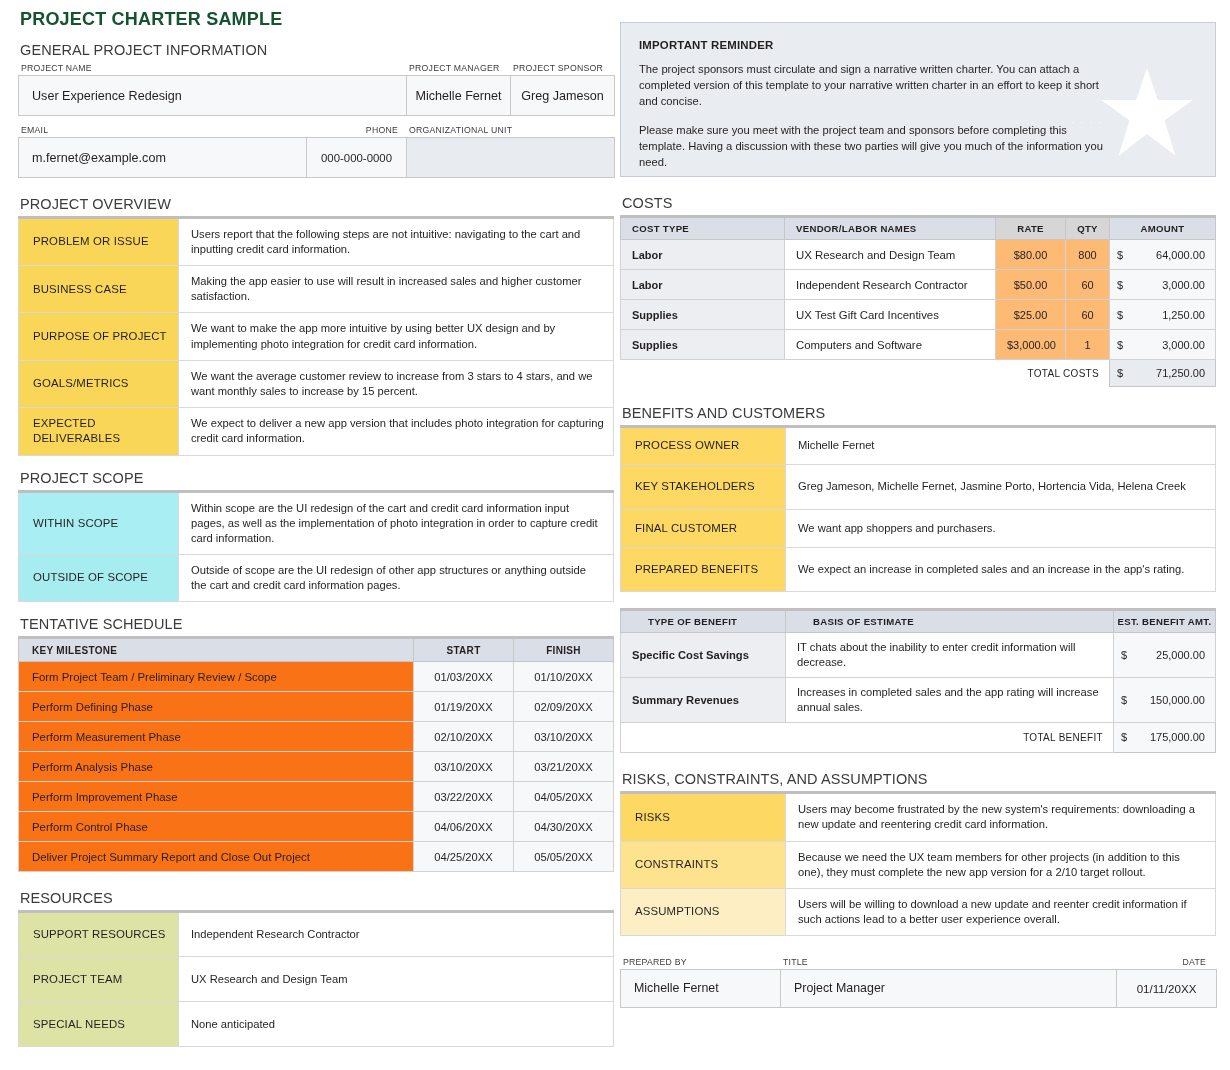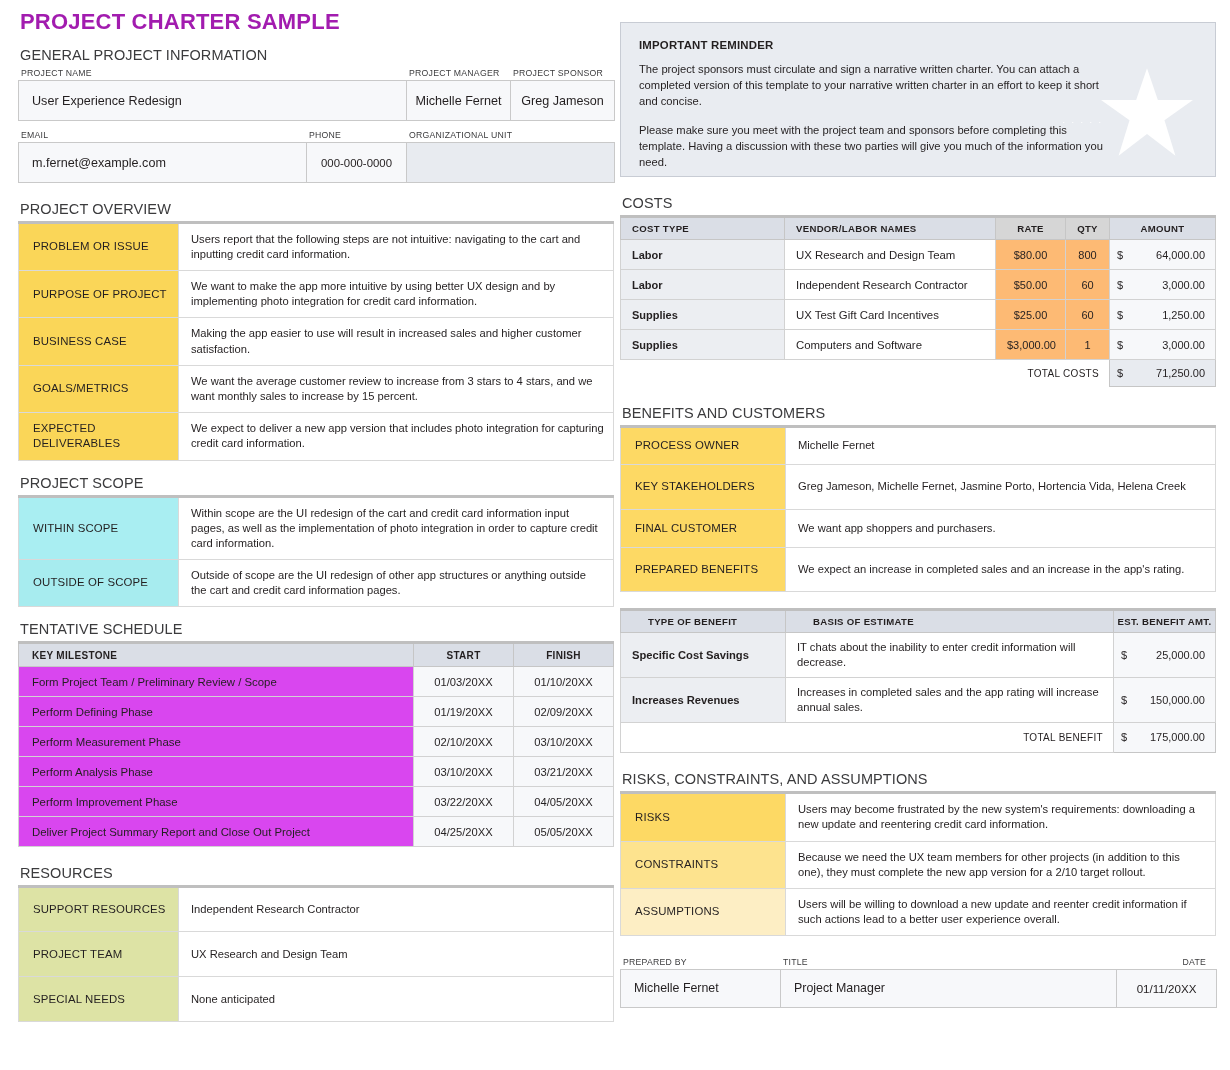--- a/index.html
+++ b/index.html
@@ -11,22 +11,22 @@
     overflow: hidden;
   }
   .page { position: relative; width: 1230px; height: 1070px; }
 
   
   .col-left  { position: absolute; left: 18px;  top: 0;  width: 596px; }
   .col-right { position: absolute; left: 620px; top: 0;  width: 596px; }
 
   
   .doc-title {
-    font-size: 22px; font-weight: bold; letter-spacing: .2px;
-    color: #a21caf; padding: 9px 0 10px 2px;
+    font-size: 18px; font-weight: bold; letter-spacing: .2px;
+    color: #14532d; padding: 9px 0 10px 2px;
   }
   .sec-title {
     font-size: 14.5px; color: #3b3b3d; letter-spacing: .1px;
     padding: 2px 0 4px 2px;
   }
   .mini-label {
     font-size: 8.7px; color: #3b3b3d; letter-spacing: .25px;
     padding: 1px 0 2px 3px; white-space: nowrap;
   }
 
@@ -70,21 +70,21 @@
   
   .sched { border-top: 3px solid #bfbfbf; }
   .sched th {
     background: #dadee6; border: 1px solid #c6c6c6;
     font-size: 10px; font-weight: bold; letter-spacing: .3px;
     height: 24px; text-align: center;
   }
   .sched th.left { text-align: left; padding-left: 13px; }
   .sched td {
     border: 1px solid #d2d2d2; height: 30px;
-    font-size: 11.4px; padding: 0 13px; background: #d946ef;
+    font-size: 11.4px; padding: 0 13px; background: #f97316;
   }
   .sched td.d { text-align: center; background: #f7f8fa; font-size: 11.2px; }
 
   
   .costs { border-top: 3px solid #bfbfbf; }
   .costs th {
     border: 1px solid #c6c6c6; font-size: 9.6px; font-weight: bold;
     letter-spacing: .3px; height: 23px; background: #dadee6; text-align: left;
     padding-left: 11px;
   }
@@ -187,21 +187,21 @@
         <td class="c">Michelle Fernet</td>
         <td class="c">Greg Jameson</td>
       </tr>
     </tbody>
       </table>
 
     <div class="spacer8"></div>
 
     <div class="hdrrow">
       <div class="mini-label" style="width:288px">EMAIL</div>
-      <div class="mini-label" style="width:100px;text-align:left;padding-right:8px">PHONE</div>
+      <div class="mini-label" style="width:100px;text-align:right;padding-right:8px">PHONE</div>
       <div class="mini-label" style="width:208px">ORGANIZATIONAL UNIT</div>
     </div>
     <table class="gi">
       <colgroup>
           <col style="width:288px">
           <col style="width:100px">
           <col style="width:208px">
         </colgroup>
       <tbody>
           <tr>
@@ -219,26 +219,26 @@
       <colgroup>
           <col style="width:160px">
           <col>
         </colgroup>
       <tbody>
           <tr>
         <td class="lab y">PROBLEM OR ISSUE</td>
         <td class="val">Users report that the following steps are not intuitive: navigating to the cart and inputting credit card information.</td>
       </tr>
       <tr>
+        <td class="lab y">BUSINESS CASE</td>
+        <td class="val">Making the app easier to use will result in increased sales and higher customer satisfaction.</td>
+      </tr>
+      <tr>
         <td class="lab y">PURPOSE OF PROJECT</td>
         <td class="val">We want to make the app more intuitive by using better UX design and by implementing photo integration for credit card  information.</td>
-      </tr>
-      <tr>
-        <td class="lab y">BUSINESS CASE</td>
-        <td class="val">Making the app easier to use will result in increased sales and higher customer satisfaction.</td>
       </tr>
       <tr>
         <td class="lab y">GOALS/METRICS</td>
         <td class="val">We want the average customer review to increase from 3 stars to 4 stars, and we want monthly sales to increase by 15 percent.</td>
       </tr>
       <tr>
         <td class="lab y">EXPECTED DELIVERABLES</td>
         <td class="val">We expect to deliver a new app version that includes photo integration for capturing credit card information.</td>
       </tr>
     </tbody>
@@ -296,20 +296,25 @@
       </tr>
       <tr>
         <td>Perform Analysis Phase</td>
         <td class="d">03/10/20XX</td>
         <td class="d">03/21/20XX</td>
       </tr>
       <tr>
         <td>Perform Improvement Phase</td>
         <td class="d">03/22/20XX</td>
         <td class="d">04/05/20XX</td>
+      </tr>
+      <tr>
+        <td>Perform Control Phase</td>
+        <td class="d">04/06/20XX</td>
+        <td class="d">04/30/20XX</td>
       </tr>
       <tr>
         <td>Deliver Project Summary Report and Close Out Project</td>
         <td class="d">04/25/20XX</td>
         <td class="d">05/05/20XX</td>
       </tr>
     </tbody>
       </table>
 
     <div class="spacer16"></div>
@@ -454,21 +459,21 @@
         <th>BASIS OF ESTIMATE</th>
         <th class="c" colspan="2">EST. BENEFIT AMT.</th>
       </tr>
       <tr>
         <td class="type">Specific Cost Savings</td>
         <td>IT chats about the inability to enter credit information will decrease.</td>
         <td class="cur">$</td>
         <td class="money">25,000.00</td>
       </tr>
       <tr>
-        <td class="type">Increases Revenues</td>
+        <td class="type">Summary Revenues</td>
         <td>Increases in completed sales and the app rating will increase annual sales.</td>
         <td class="cur">$</td>
         <td class="money">150,000.00</td>
       </tr>
       <tr class="totalrow">
         <td colspan="2" class="tlabel">TOTAL BENEFIT</td>
         <td class="cur">$</td>
         <td class="money">175,000.00</td>
       </tr>
     </tbody>

